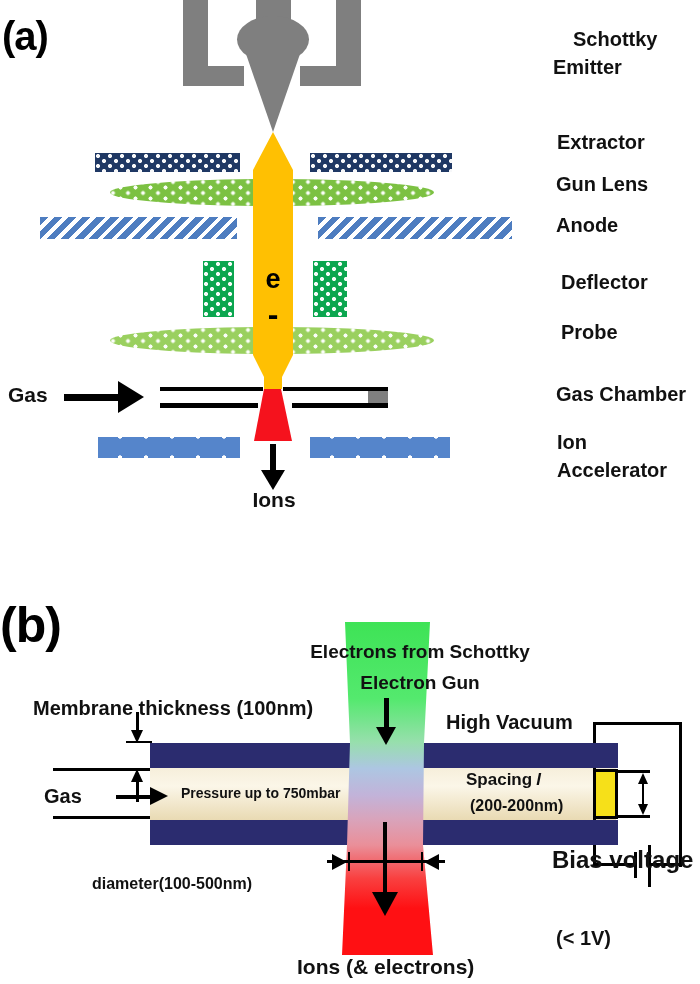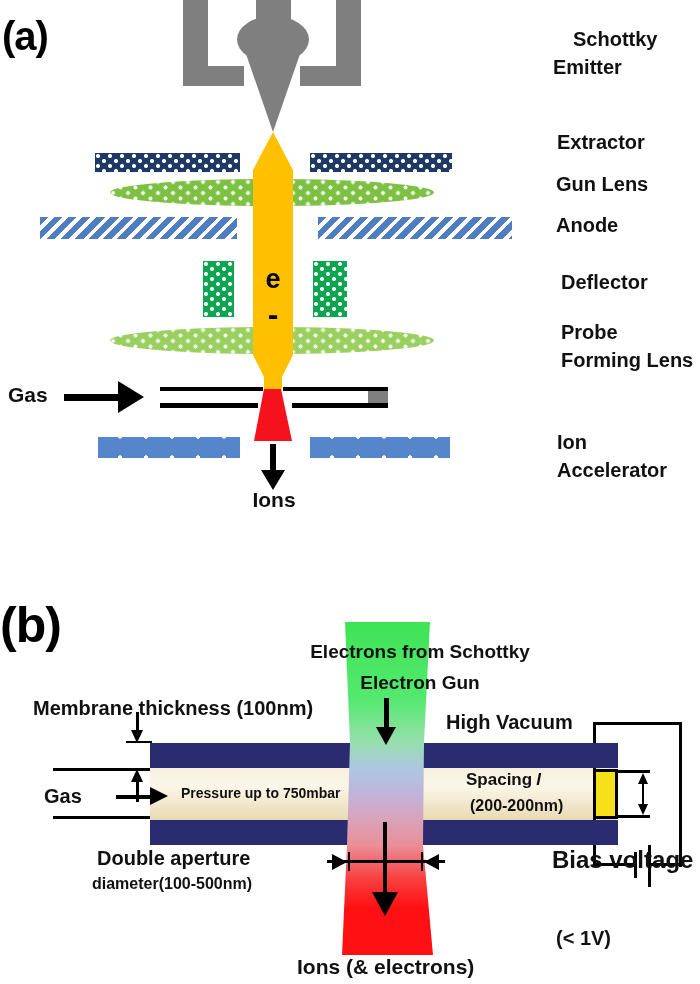--- a/index.html
+++ b/index.html
@@ -119,21 +119,21 @@
   <div class="abs tri" style="left:261px;top:470px;border-left:12px solid transparent;border-right:12px solid transparent;border-top:20px solid #000;"></div>
   <div class="txt" style="left:252px;top:488px;width:44px;font-size:21px;text-align:center;">Ions</div>
 
   <div class="lbl" style="left:573px;top:28px;">Schottky</div>
   <div class="lbl" style="left:553px;top:56px;">Emitter</div>
   <div class="lbl" style="left:557px;top:131px;">Extractor</div>
   <div class="lbl" style="left:556px;top:173px;">Gun Lens</div>
   <div class="lbl" style="left:556px;top:214px;">Anode</div>
   <div class="lbl" style="left:561px;top:271px;">Deflector</div>
   <div class="lbl" style="left:561px;top:321px;">Probe</div>
-  <div class="lbl" style="left:561px;top:349px;">Forming Lens</div>
+  <div class="lbl" style="left:556px;top:383px;">Gas Chamber</div>
   <div class="lbl" style="left:557px;top:431px;">Ion</div>
   <div class="lbl" style="left:557px;top:459px;">Accelerator</div>
 
   <div class="tag tag-b">(b)</div>
 
   <div class="abs chamber" style="left:150px;top:768px;width:466px;height:52px;"></div>
   <div class="abs membrane" style="left:150px;top:743px;width:468px;height:25px;"></div>
   <div class="abs membrane" style="left:150px;top:820px;width:468px;height:25px;"></div>
 
   <div class="abs chline" style="left:53px;top:768px;width:97px;height:3px;"></div>
@@ -182,21 +182,20 @@
 
   <div class="abs dim" style="left:327px;top:860px;width:118px;height:3px;"></div>
   <div class="abs dim" style="left:348px;top:852px;width:2px;height:19px;"></div>
   <div class="abs dim" style="left:421px;top:852px;width:2px;height:19px;"></div>
   <div class="abs tri z5" style="left:332px;top:854px;border-left:15px solid #000;border-top:8px solid transparent;border-bottom:8px solid transparent;"></div>
   <div class="abs tri z5" style="left:424px;top:854px;border-right:15px solid #000;border-top:8px solid transparent;border-bottom:8px solid transparent;"></div>
 
   <div class="abs dim" style="left:383px;top:822px;width:4px;height:74px;"></div>
   <div class="abs tri z5" style="left:372px;top:892px;border-left:13px solid transparent;border-right:13px solid transparent;border-top:24px solid #000;"></div>
 
-  <div class="txt z5" style="left:97px;top:847px;font-size:20px;">Double aperture</div>
   <div class="txt z5" style="left:92px;top:875px;font-size:16px;">diameter(100-500nm)</div>
 
   <div class="txt z5" style="left:552px;top:846px;font-size:24px;">Bias voltage</div>
   <div class="txt z5" style="left:556px;top:927px;font-size:20px;">(&lt; 1V)</div>
 
   <div class="txt z5" style="left:297px;top:955px;font-size:21px;">Ions (&amp; electrons)</div>
 
 </div>
 
 </body></html>

